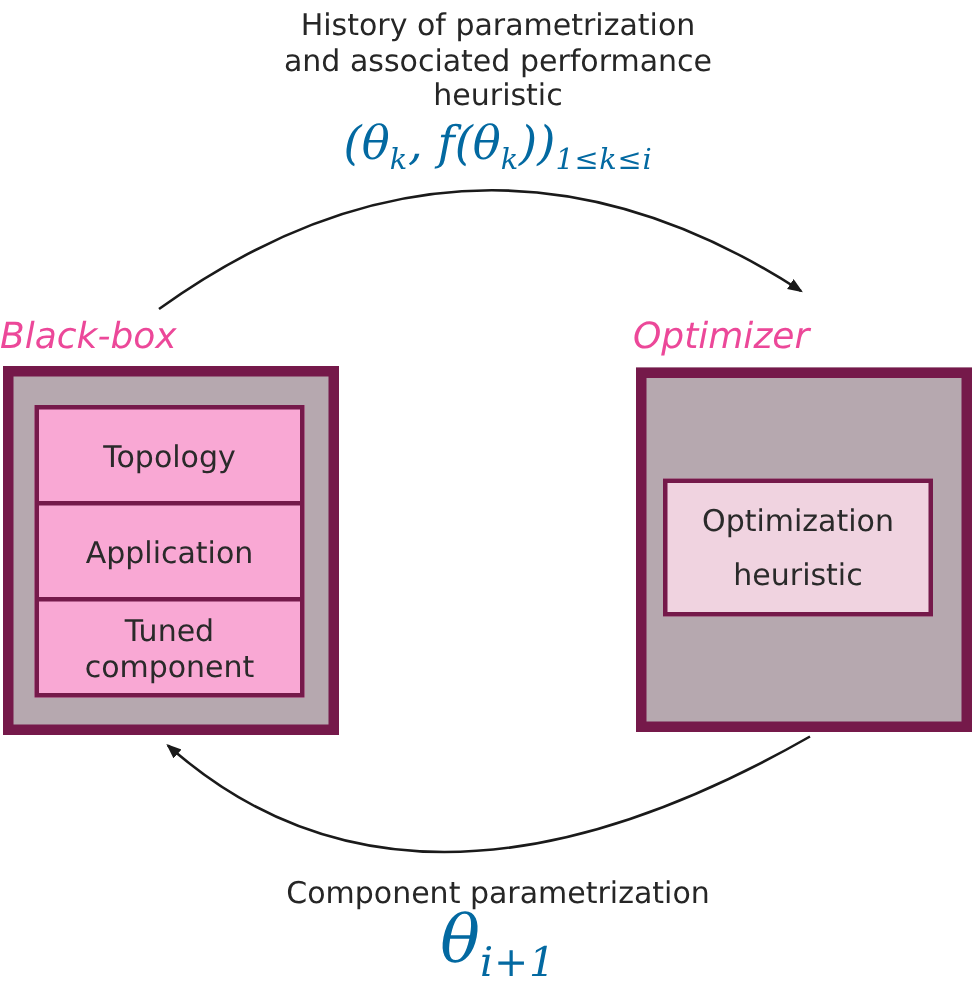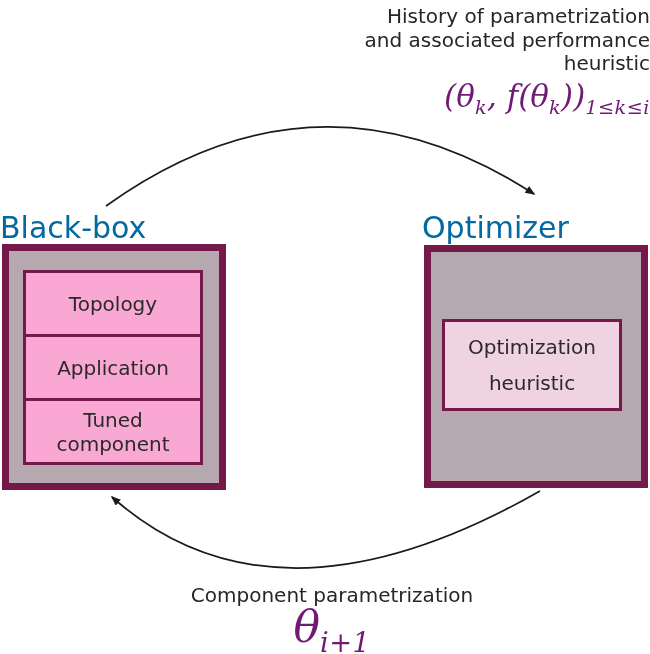--- a/index.html
+++ b/index.html
@@ -5,30 +5,30 @@
   html,body{margin:0;padding:0;background:#ffffff;}
   .canvas{
     position:relative;width:650px;height:654px;overflow:hidden;
     background:#ffffff;color:#262626;
     font-family:"DejaVu Sans","Liberation Sans",sans-serif;
   }
   .abs{position:absolute;}
 
   
   .note{left:0;right:0;text-align:center;padding-left:14px;font-size:20px;line-height:23.5px;color:#262626;}
-  .top-note{top:5px;text-align:right;}
+  .top-note{top:5px;}
   .bottom-note{top:584px;}
 
-  .formula{font-family:"DejaVu Serif","Liberation Serif",serif;font-style:italic;color:#701a75;}
+  .formula{font-family:"DejaVu Serif","Liberation Serif",serif;font-style:italic;color:#0369a1;}
   .formula-top{font-size:31px;line-height:34px;margin-top:3px;}
   .formula-bottom{font-size:44px;line-height:38px;margin-top:0px;}
   .formula sub{font-size:0.62em;font-style:italic;line-height:0;vertical-align:-0.35em;letter-spacing:0.5px;}
 
   
-  .big-label{font-size:30px;color:#0369a1;white-space:nowrap;}
+  .big-label{font-size:24px;color:#ec4899;white-space:nowrap;font-style:italic;}
 
   
   .outer-box{
     box-sizing:border-box;border:7px solid #75194a;background:#b6a8af;
   }
   .bb-outer{left:2px;top:244px;width:224px;height:246px;}
   .opt-outer{left:424px;top:245px;width:224px;height:243px;}
 
   
   .bb-stack{

